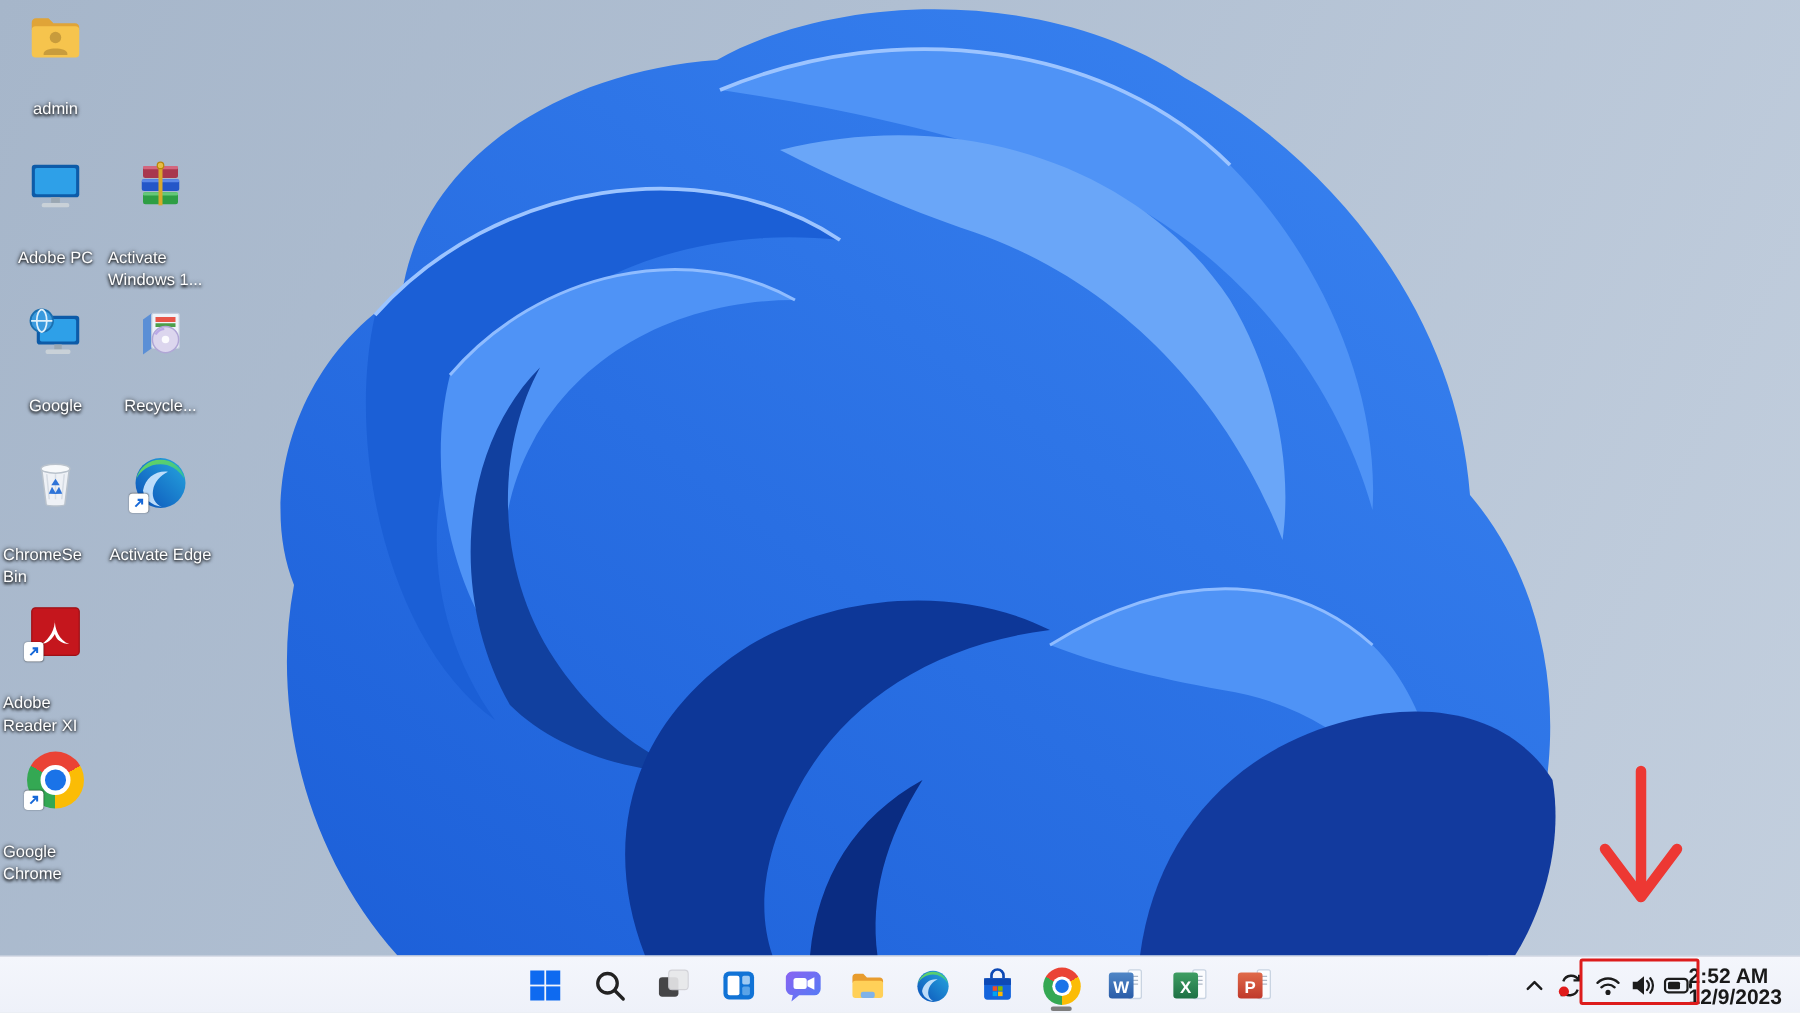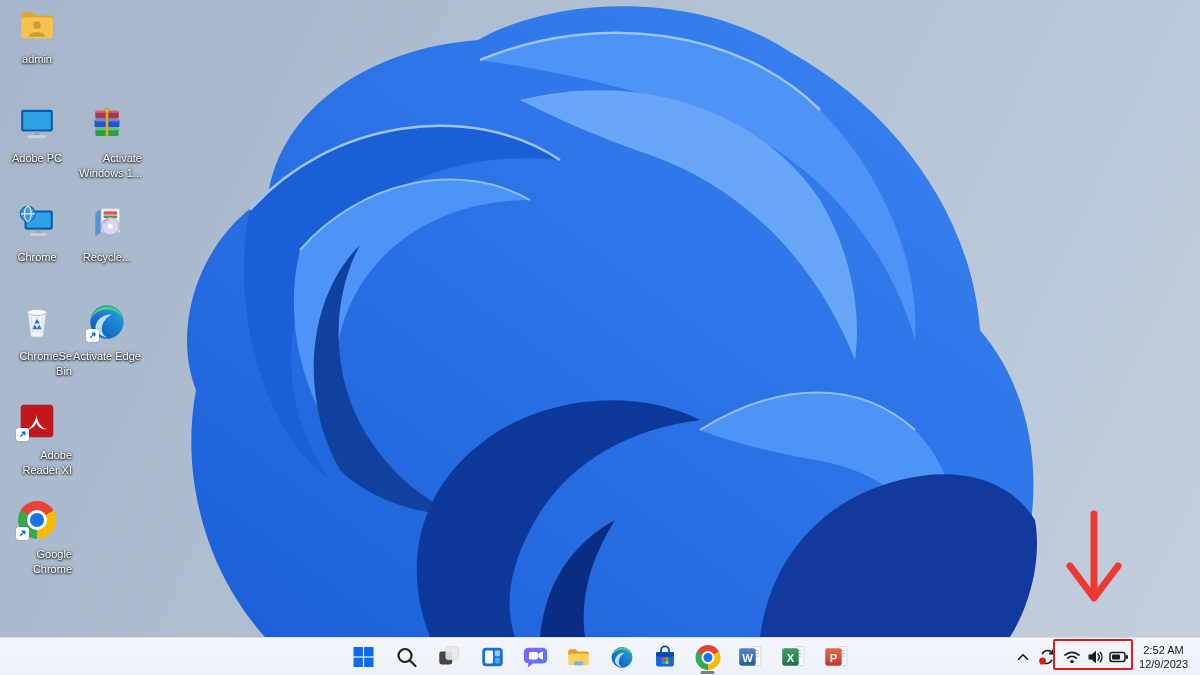--- a/index.html
+++ b/index.html
@@ -9,21 +9,21 @@
 
   
   .wallpaper { position:absolute; left:0; top:0; width:1200px; height:637px; }
 
   
   .icon-grid { position:absolute; left:2px; top:4px; display:grid;
                grid-template-columns:70px 70px; grid-auto-rows:99px; justify-items:center; }
   .icon-cell { width:70px; display:flex; flex-direction:column; align-items:center; cursor:default; }
   .icon-art  { width:42px; height:42px; position:relative; display:flex; align-items:center; justify-content:center; }
   .icon-art svg { display:block; }
-  .icon-label { margin-top:6px; max-width:72px; font-size:11px; line-height:15px; text-align:right; color:#fff;
+  .icon-label { margin-top:20px; max-width:72px; font-size:11px; line-height:15px; text-align:left; color:#fff;
                 text-shadow:0 1px 2px rgba(0,0,0,.95), 0 0 3px rgba(0,0,0,.75); }
   .shortcut-badge { position:absolute; left:0; bottom:1px; width:13px; height:13px; background:#fff;
                     border-radius:2.5px; box-shadow:0 0 1px rgba(0,0,0,.55); display:flex; align-items:center; justify-content:center; }
 
   
   .chrome-ball { position:relative; border-radius:50%;
                  background:conic-gradient(from 60deg,#fbbc05 0 120deg,#34a853 0 240deg,#ea4335 0 360deg); }
   .chrome-ball .cb-white { position:absolute; inset:24%; background:#fff; border-radius:50%; }
   .chrome-ball .cb-blue  { position:absolute; inset:32%; background:#1a73e8; border-radius:50%; }
 
@@ -34,21 +34,21 @@
   .tb-center { position:absolute; left:50%; top:0; transform:translateX(-50%);
                height:38px; display:flex; align-items:center; gap:3px; }
   .tb-btn { width:40px; height:36px; display:flex; align-items:center; justify-content:center;
             border-radius:5px; position:relative; cursor:pointer; }
   .run-dot { position:absolute; bottom:1px; left:50%; transform:translateX(-50%);
              width:14px; height:3px; border-radius:2px; background:#7d7d7d; }
 
   
   .tray-item { position:absolute; top:0; height:38px; display:flex; align-items:center; justify-content:center; cursor:pointer; }
   .clock { position:absolute; top:0; right:12px; height:38px; display:flex; flex-direction:column;
-           justify-content:center; align-items:center; font-size:11px; line-height:14px; color:#191919; cursor:pointer; }
+           justify-content:center; align-items:flex-start; font-size:14px; line-height:14px; color:#191919; cursor:pointer;font-weight:bold; }
 
   
   .highlight-box { position:absolute; left:1053px; top:639px; width:80px; height:31px;
                    border:2.5px solid #dd1c1c; border-radius:2px; pointer-events:none; }
   .red-arrow { position:absolute; left:1058px; top:508px; width:72px; height:100px; pointer-events:none; }
 </style>
 </head>
 <body>
 
 <div class="screen">
@@ -134,21 +134,21 @@
         <svg width="40" height="40" viewBox="0 0 48 48">
           <rect x="9" y="9" width="34" height="23" rx="2.5" fill="#0d5ba8"></rect>
           <rect x="11.5" y="11.5" width="29" height="18" rx="1.5" fill="#2ea0e8"></rect>
           <rect x="23" y="32" width="6" height="4" fill="#9aa7b2"></rect>
           <rect x="16" y="36" width="20" height="3.5" rx="1.5" fill="#c9d1d8"></rect>
           <circle cx="13" cy="13" r="9" fill="#3a9ade" stroke="#1b6fb0" stroke-width="1.5"></circle>
           <ellipse cx="13" cy="13" rx="4" ry="9" fill="none" stroke="#dff0fb" stroke-width="1.4"></ellipse>
           <path d="M4.5,13 h17" stroke="#dff0fb" stroke-width="1.4"></path>
         </svg>
       </div>
-      <div class="icon-label">Chrome</div>
+      <div class="icon-label">Google</div>
     </div>
 
     <div class="icon-cell" style="grid-column:2;grid-row:3">
       <div class="icon-art">
         <svg width="40" height="40" viewBox="0 0 48 48">
           <path d="M10,12 L17,7 V35 L10,40 Z" fill="#5b8fd6"></path>
           <rect x="17" y="7" width="22" height="28" rx="1.5" fill="#eef2f8" stroke="#c4cede" stroke-width="1"></rect>
           <rect x="20" y="10" width="16" height="4" fill="#e85548"></rect>
           <rect x="20" y="15" width="16" height="3" fill="#4d9e4a"></rect>
           <circle cx="28" cy="28" r="10.5" fill="#dcd6ee" stroke="#b0a6d6" stroke-width="1.2"></circle>

